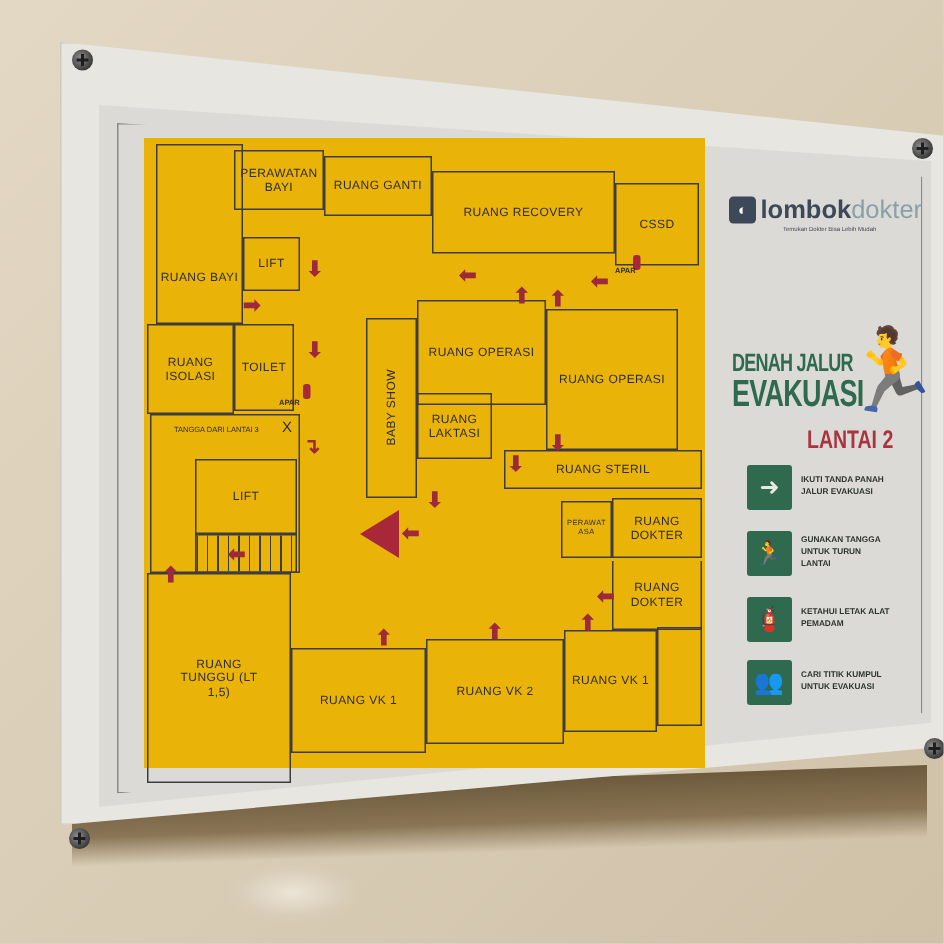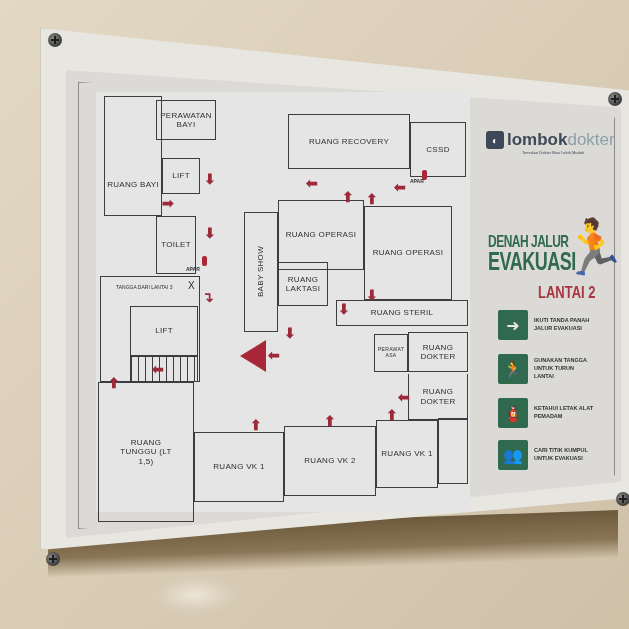--- a/index.html
+++ b/index.html
@@ -7,21 +7,21 @@
   .wall{position:absolute;inset:0;background:linear-gradient(135deg,#e3d8c4 0%,#d8cbb4 60%,#cfc1a8 100%);}
   .plaster{position:absolute;left:150px;top:575px;width:90px;height:40px;background:radial-gradient(ellipse at center,#ece4d6 0%,#d8cdb8 55%,transparent 75%);}
   .shadow{position:absolute;left:48px;top:520px;width:570px;height:48px;background:linear-gradient(180deg,#6d5a3c 0%,#8a7656 60%,rgba(160,140,110,0) 100%);transform:skewY(-2deg);}
   .acrylic{position:absolute;left:40px;top:28px;width:588px;height:520px;background:#e8e6e1;border:1px solid #cfcac0;clip-path:polygon(0% 0%,100% 12%,100% 90%,0% 100%);}
   .sign{position:absolute;left:66px;top:70px;width:555px;height:468px;background:#dcdad6;clip-path:polygon(0% 0%,100% 8%,100% 88%,0% 100%);}
   .sign-inner{position:absolute;left:78px;top:82px;width:535px;height:445px;border:1px solid #8b8a88;clip-path:polygon(0% 0%,100% 8%,100% 88%,0% 100%);}
   .screw{position:absolute;width:14px;height:14px;border-radius:50%;background:radial-gradient(circle at 40% 40%,#8f8f8f,#3a3a3a 70%);}
   .screw::after{content:"";position:absolute;left:3px;top:6px;width:8px;height:2px;background:#1e1e1e;}
   .screw::before{content:"";position:absolute;left:6px;top:3px;width:2px;height:8px;background:#1e1e1e;}
 
-  .plan{position:absolute;left:96px;top:92px;width:374px;height:420px;background:#e5e5e5;}
+  .plan{position:absolute;left:96px;top:92px;width:374px;height:420px;background:#eab308;}
   .room{position:absolute;border:1px solid #3d3c40;box-sizing:border-box;display:flex;align-items:center;justify-content:center;text-align:center;font-size:8px;color:#2e2d33;line-height:1.15;letter-spacing:.3px;}
   .vert{writing-mode:vertical-rl;transform:rotate(180deg);}
   .arrow{position:absolute;color:#9c2a3a;font-size:14px;font-weight:bold;line-height:1;}
   .big-arrow{position:absolute;width:0;height:0;border-top:16px solid transparent;border-bottom:16px solid transparent;border-right:26px solid #a8283a;}
   .stairs{position:absolute;background:repeating-linear-gradient(90deg,#3d3c40 0 1px,transparent 1px 7px);border:1px solid #3d3c40;box-sizing:border-box;}
   .tiny{font-size:5px;position:absolute;color:#2e2d33;}
   .apar{position:absolute;font-size:5px;font-weight:bold;color:#2e2d33;}
   .ext{position:absolute;width:5px;height:10px;background:#a8283a;border-radius:2px;}
 
   .legend-area{position:absolute;left:478px;top:120px;width:140px;height:380px;}
@@ -51,31 +51,37 @@
 
 <div class="screw" style="left:48px;top:33px"></div>
 <div class="screw" style="left:608px;top:92px"></div>
 <div class="screw" style="left:46px;top:552px"></div>
 <div class="screw" style="left:616px;top:492px"></div>
 
 <div class="plan">
   <div class="room" style="left:60px;top:8px;width:60px;height:40px">
       <span>PERAWATAN BAYI</span>
     </div>
+  <div class="room" style="left:120px;top:12px;width:72px;height:40px">
+      <span>RUANG GANTI</span>
+    </div>
   <div class="room" style="left:314px;top:30px;width:56px;height:55px">
       <span>CSSD</span>
     </div>
   <div class="room" style="left:192px;top:22px;width:122px;height:55px">
       <span>RUANG RECOVERY</span>
     </div>
   <div class="room" style="left:8px;top:4px;width:58px;height:120px;align-items:center;padding-top:58px">
       <span>RUANG BAYI</span>
     </div>
   <div class="room" style="left:66px;top:66px;width:38px;height:36px">
       <span>LIFT</span>
+    </div>
+  <div class="room" style="left:2px;top:124px;width:58px;height:60px">
+      <span>RUANG ISOLASI</span>
     </div>
   <div class="room" style="left:60px;top:124px;width:40px;height:58px">
       <span>TOILET</span>
     </div>
   <div class="room" style="left:148px;top:120px;width:34px;height:120px">
       <span class="vert">BABY SHOW</span>
     </div>
   <div class="room" style="left:182px;top:108px;width:86px;height:70px">
       <span>RUANG OPERASI</span>
     </div>

